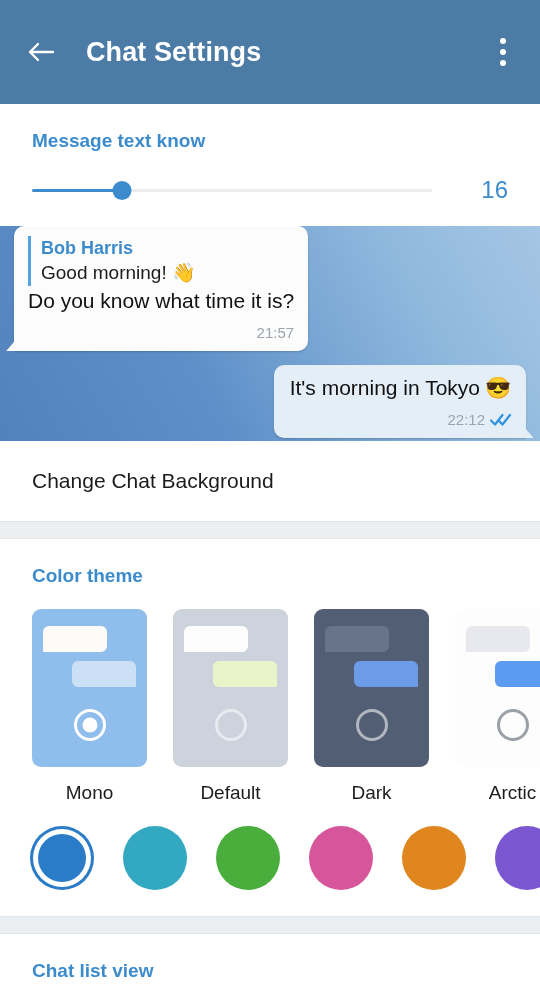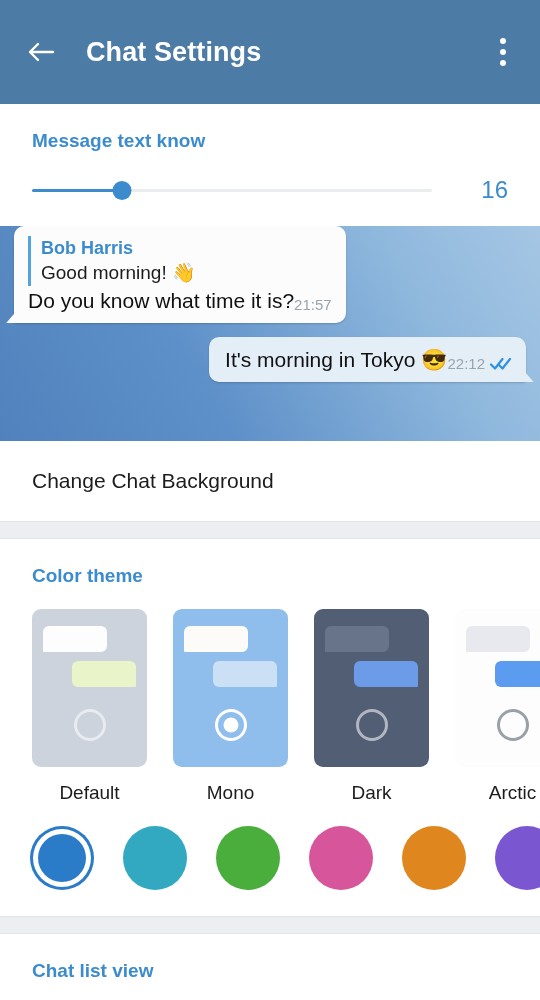--- a/index.html
+++ b/index.html
@@ -161,20 +161,22 @@
     line-height:1.35;
   }
   .quote-text {
     color:#1c1c1c;
     font-size:19px;
     line-height:1.35;
   }
   .msg-line {
     display:flex;
     align-items:flex-end;
+    gap:10px;
+    flex-direction:column;
   }
   .msg-text {
     color:#111111;
     font-size:21px;
     line-height:1.25;
     white-space:nowrap;
   }
   .msg-meta {
     display:flex;
     align-items:center;
@@ -331,35 +333,35 @@
   <div class="list-row">Change Chat Background</div>
 </div>
 
 <div class="divider"></div>
 
 <div class="section">
   <div class="section-title">Color theme</div>
 
   <div class="themes">
     <div class="theme-item">
+      <div class="theme-card" style="background:#8fbdec">
+        <div class="tb b1" style="background:#fdfbf7"></div>
+        <div class="tb b2" style="background:#cbe0f5"></div>
+        <div class="theme-radio sel"></div>
+      </div>
+      <div class="theme-label">Mono</div>
+    </div>
+
+    <div class="theme-item">
       <div class="theme-card" style="background:#ccd3dd">
         <div class="tb b1" style="background:#fdfdfd"></div>
         <div class="tb b2" style="background:#e9f5c9"></div>
         <div class="theme-radio"></div>
       </div>
       <div class="theme-label">Default</div>
-    </div>
-
-    <div class="theme-item">
-      <div class="theme-card" style="background:#8fbdec">
-        <div class="tb b1" style="background:#fdfbf7"></div>
-        <div class="tb b2" style="background:#cbe0f5"></div>
-        <div class="theme-radio sel"></div>
-      </div>
-      <div class="theme-label">Mono</div>
     </div>
 
     <div class="theme-item">
       <div class="theme-card" style="background:#525e74">
         <div class="tb b1" style="background:#68748a"></div>
         <div class="tb b2" style="background:#6c9ce8"></div>
         <div class="theme-radio"></div>
       </div>
       <div class="theme-label">Dark</div>
     </div>

